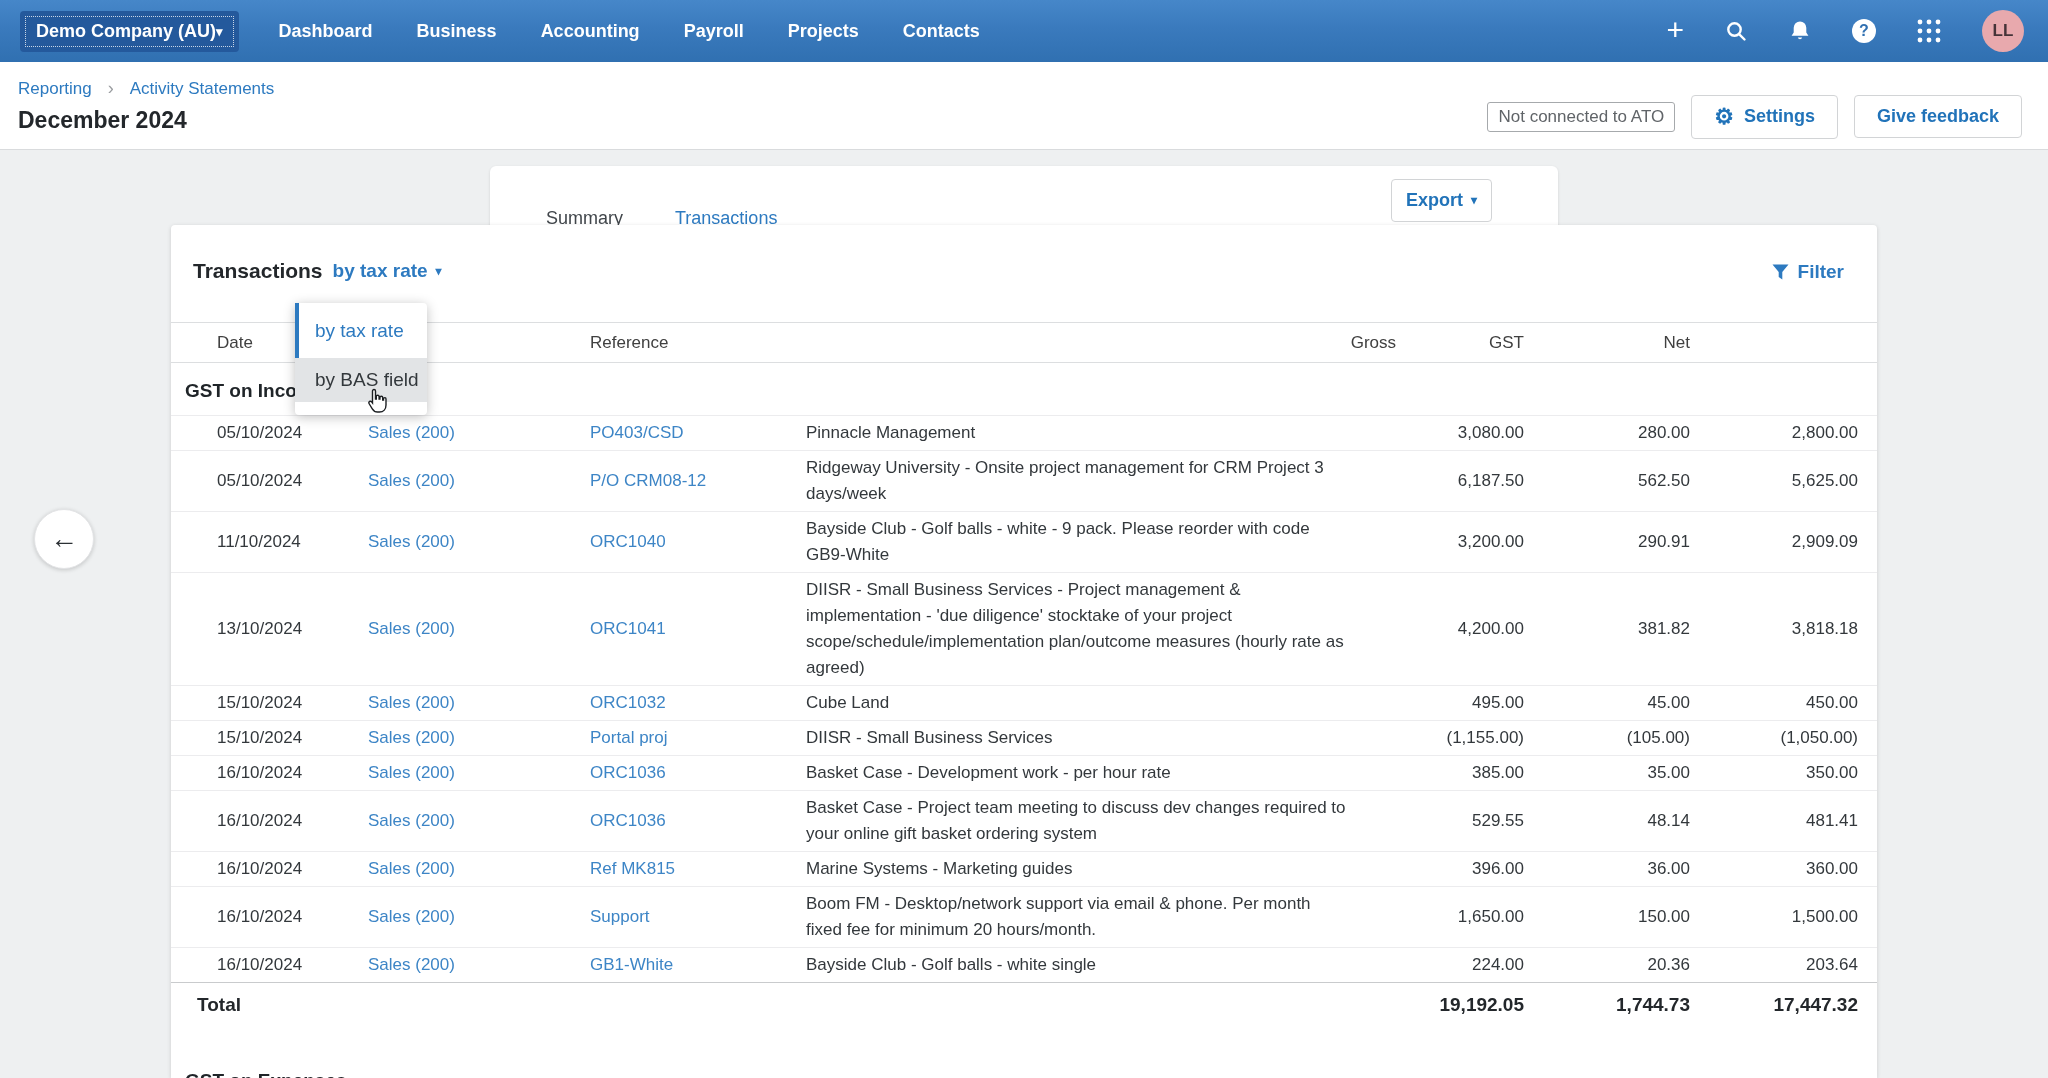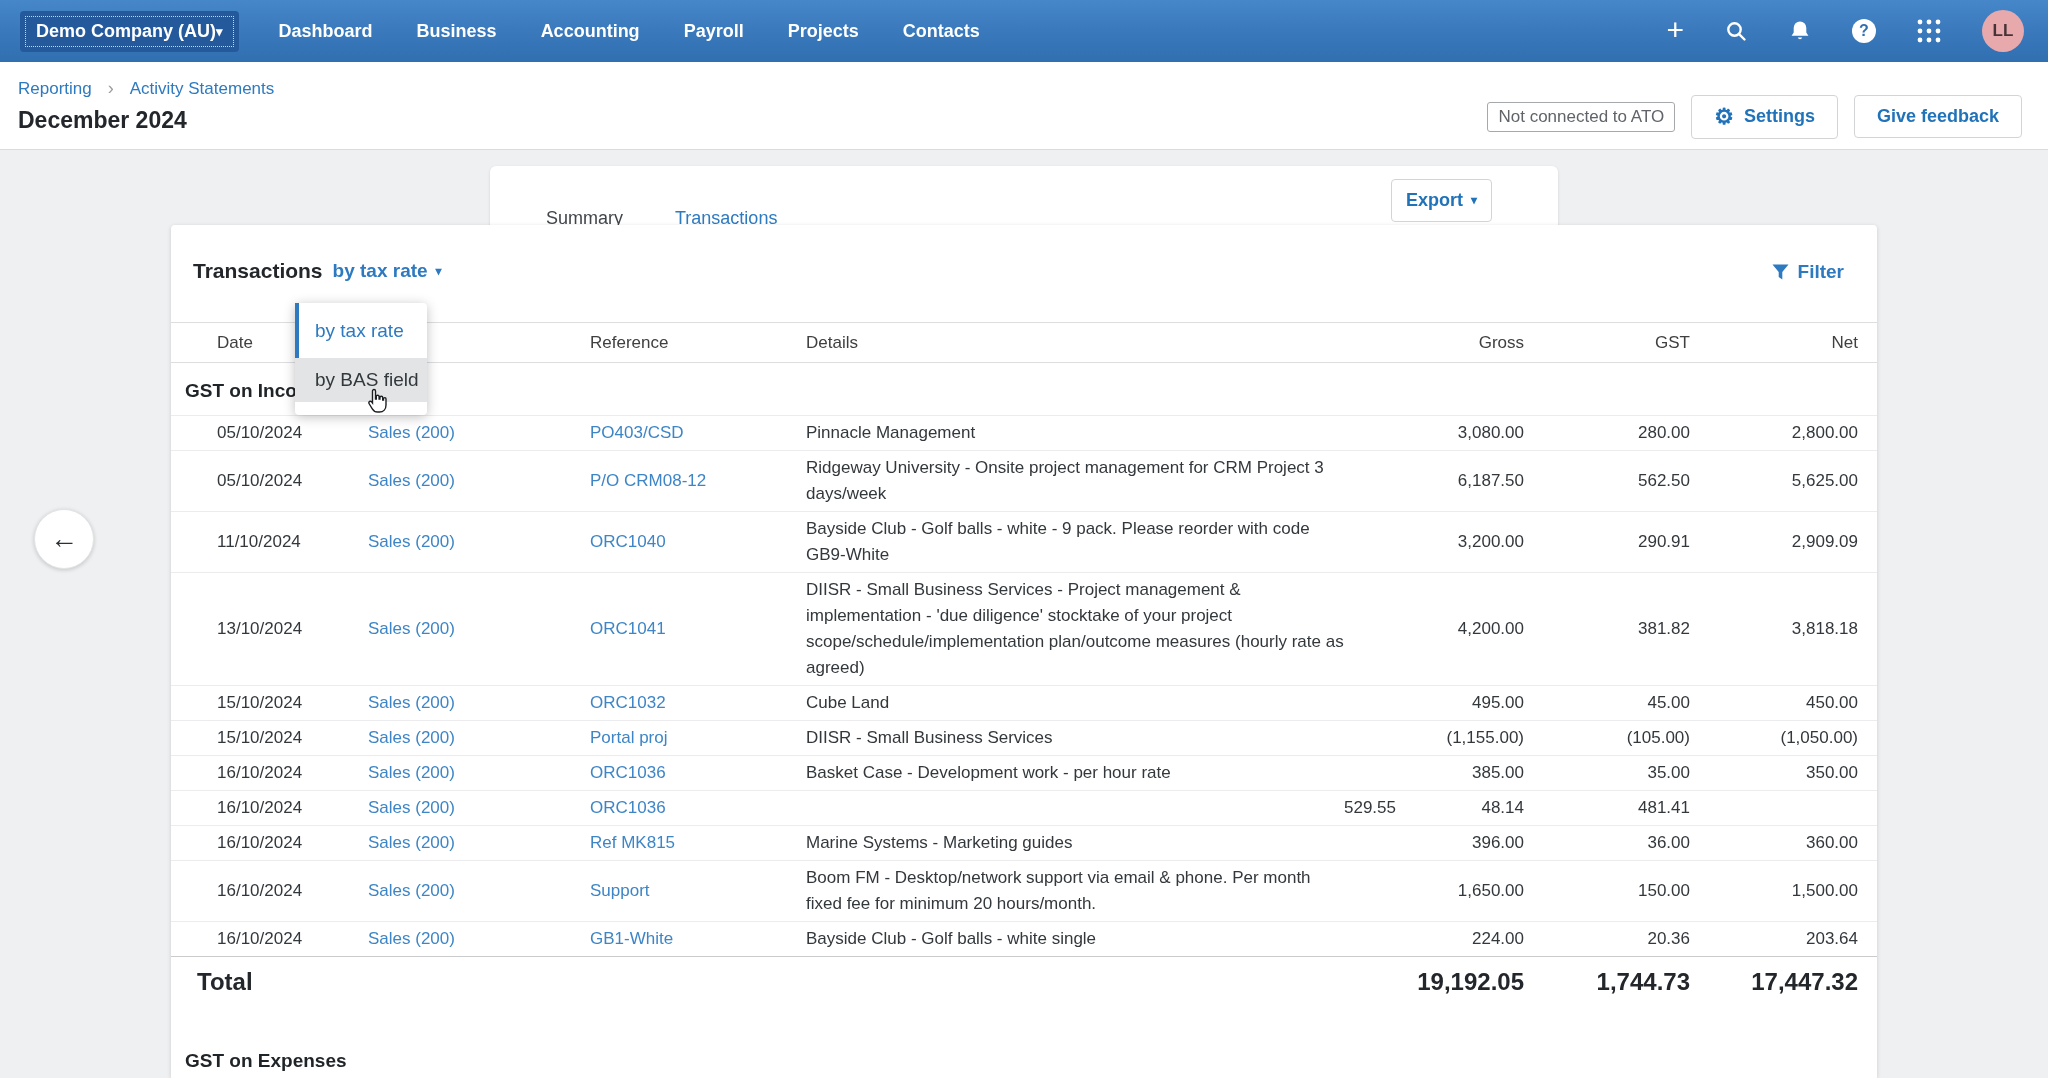--- a/index.html
+++ b/index.html
@@ -120,21 +120,21 @@
   .sec2 { margin-top:26px; }
   .trow {
     padding:4px 19px 4px 46px; border-top:1px solid #ececee;
     font-size:17px; line-height:26px; color:#33383c; align-items:center;
   }
   .cell-details { padding-right:48px; }
   .tlink { color:#3d85c6; cursor:pointer; }
   .total-row {
     display:grid; grid-template-columns:1199px 128px 166px 168px;
     padding:11px 19px 11px 26px; border-top:1px solid #c9cbcd;
-    font-size:24px; font-weight:700; color:#23272b;
+    font-size:19px; font-weight:700; color:#23272b;
   }
 
   
   .dropdown {
     position:absolute; left:295px; top:303px; width:132px;
     background:#fff; border-radius:4px; padding-bottom:13px;
     box-shadow:0 2px 12px rgba(0,0,0,.25); z-index:50;
   }
   .dd-item {
     height:55px; display:flex; align-items:center; padding-left:20px;
@@ -247,21 +247,20 @@
           <path d="M0.5 0.5h16l-6.2 7.6v7.4l-3.6-2.6V8.1z"></path>
         </svg>
         <span>Filter</span>
       </span>
     </div>
 
     <div class="grid7 thead">
       <div>Date</div>
       <div></div>
       <div>Reference</div>
-      <div>Details</div>
       <div class="num">Gross</div>
       <div class="num">GST</div>
       <div class="num">Net</div>
     </div>
 
     <div id="table-body">
         <div>
           <div class="sec-head">GST on Income</div>
           <div class="grid7 trow">
             <div>05/10/2024</div>
@@ -323,20 +322,21 @@
             <div class="tlink">ORC1036</div>
             <div class="cell-details">Basket Case - Development work - per hour rate</div>
             <div class="num">385.00</div>
             <div class="num">35.00</div>
             <div class="num">350.00</div>
           </div>
           <div class="grid7 trow">
             <div>16/10/2024</div>
             <div class="tlink">Sales (200)</div>
             <div class="tlink">ORC1036</div>
+            <div class="cell-details">Basket Case - Project team meeting to discuss dev changes required to your online gift basket ordering system</div>
             <div class="num">529.55</div>
             <div class="num">48.14</div>
             <div class="num">481.41</div>
           </div>
           <div class="grid7 trow">
             <div>16/10/2024</div>
             <div class="tlink">Sales (200)</div>
             <div class="tlink">Ref MK815</div>
             <div class="cell-details">Marine Systems - Marketing guides</div>
             <div class="num">396.00</div>

